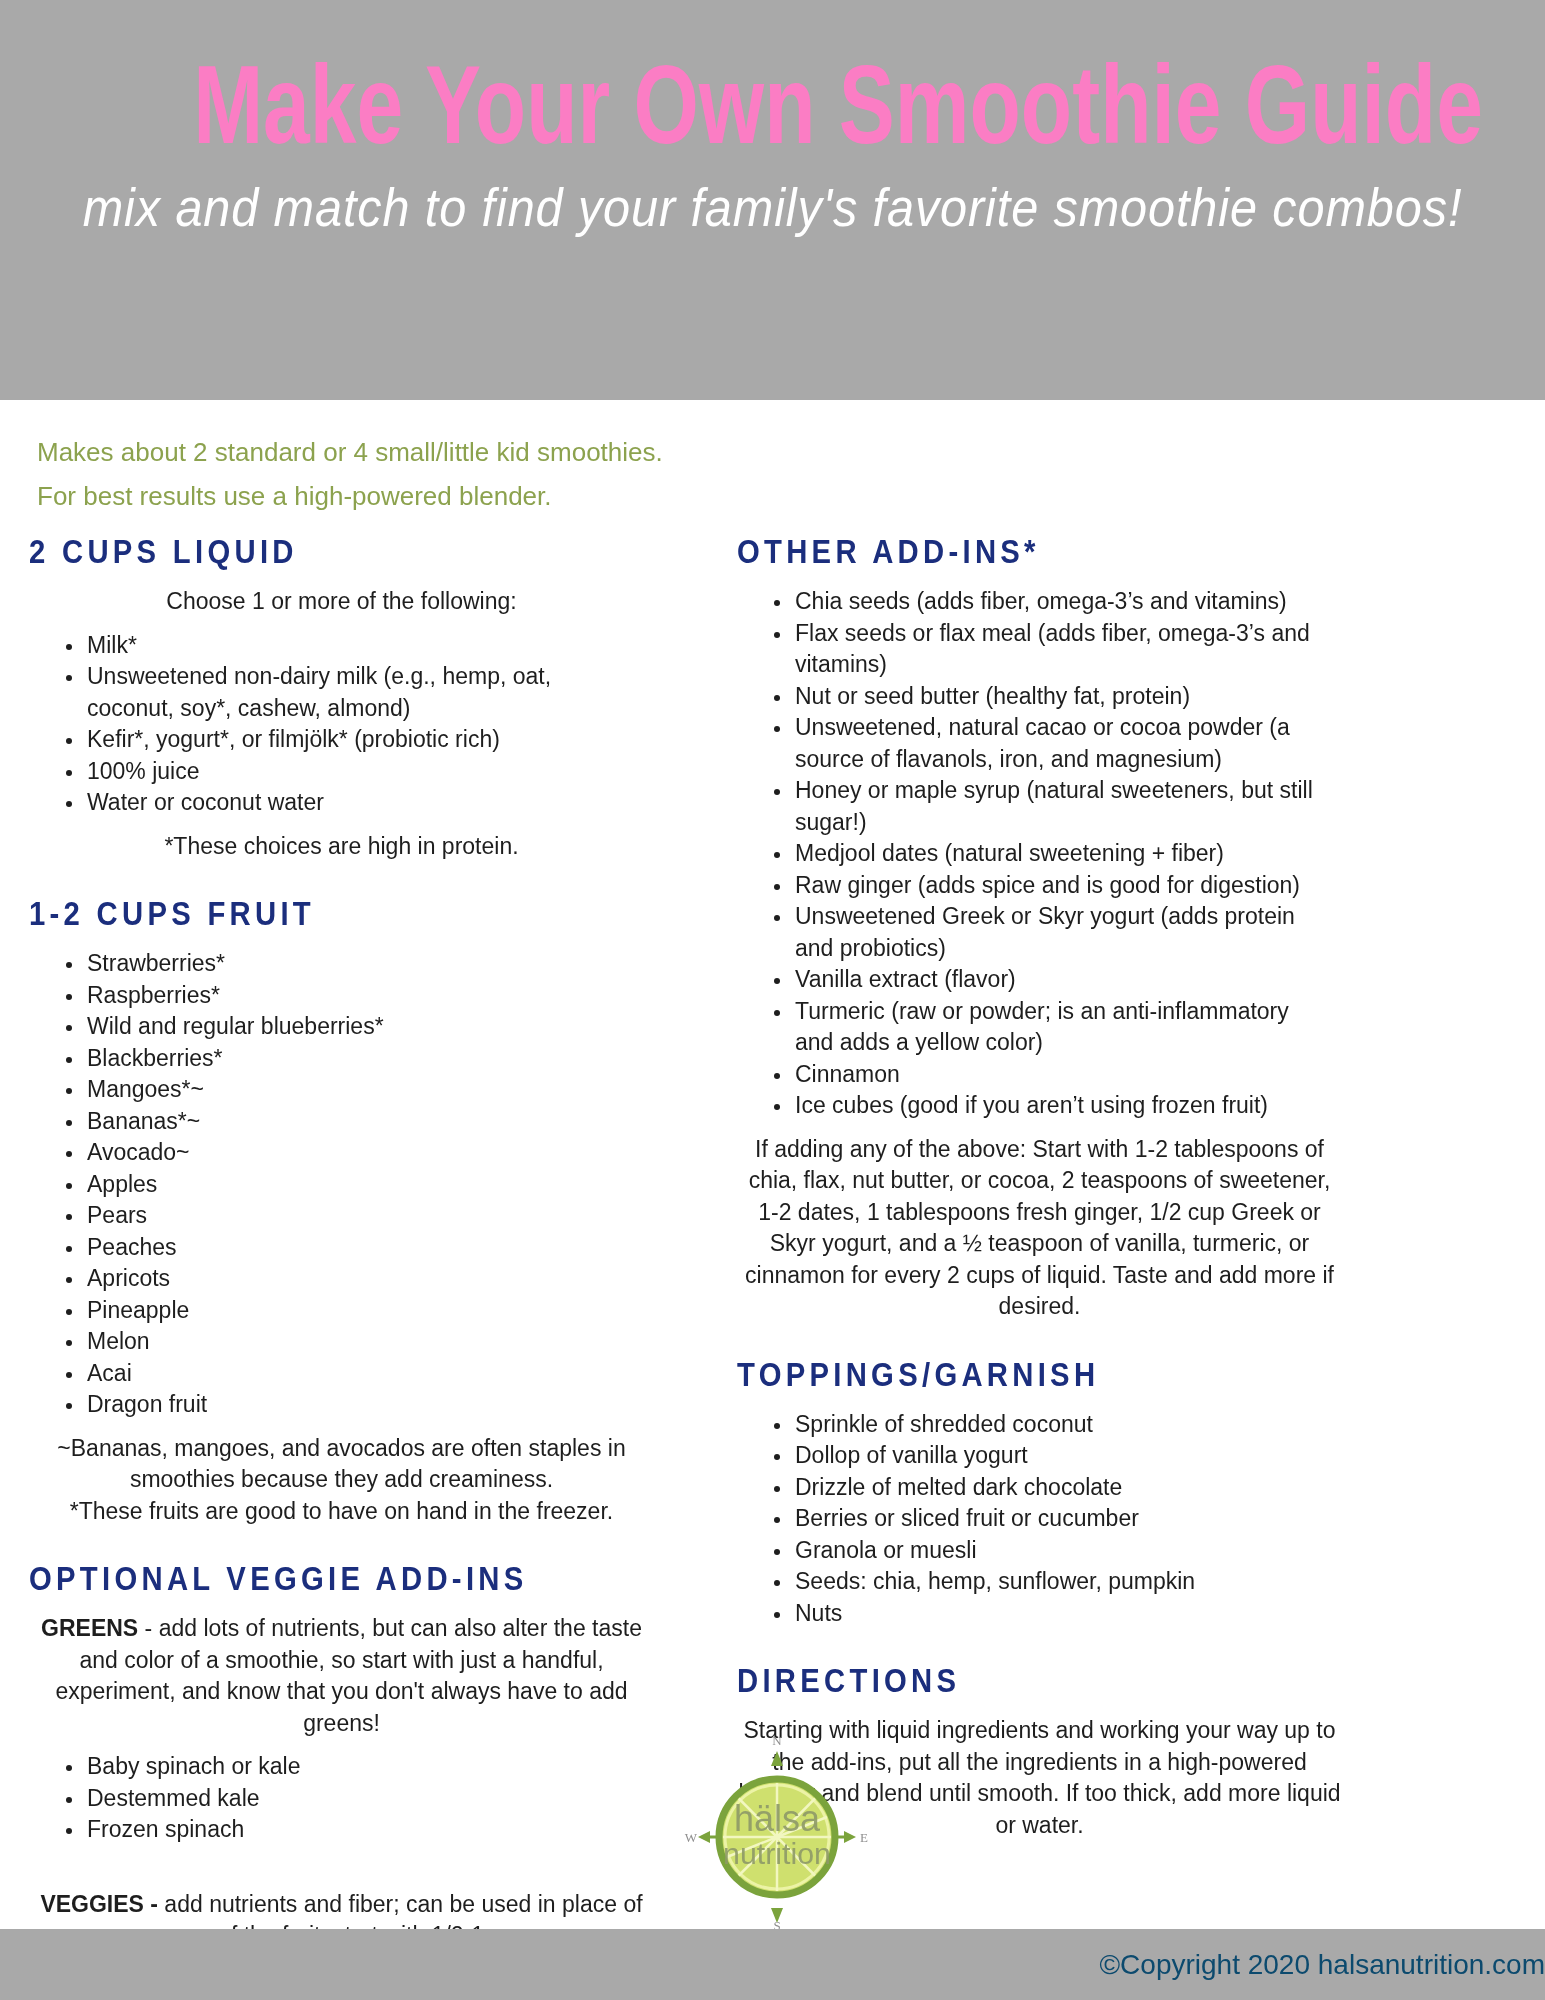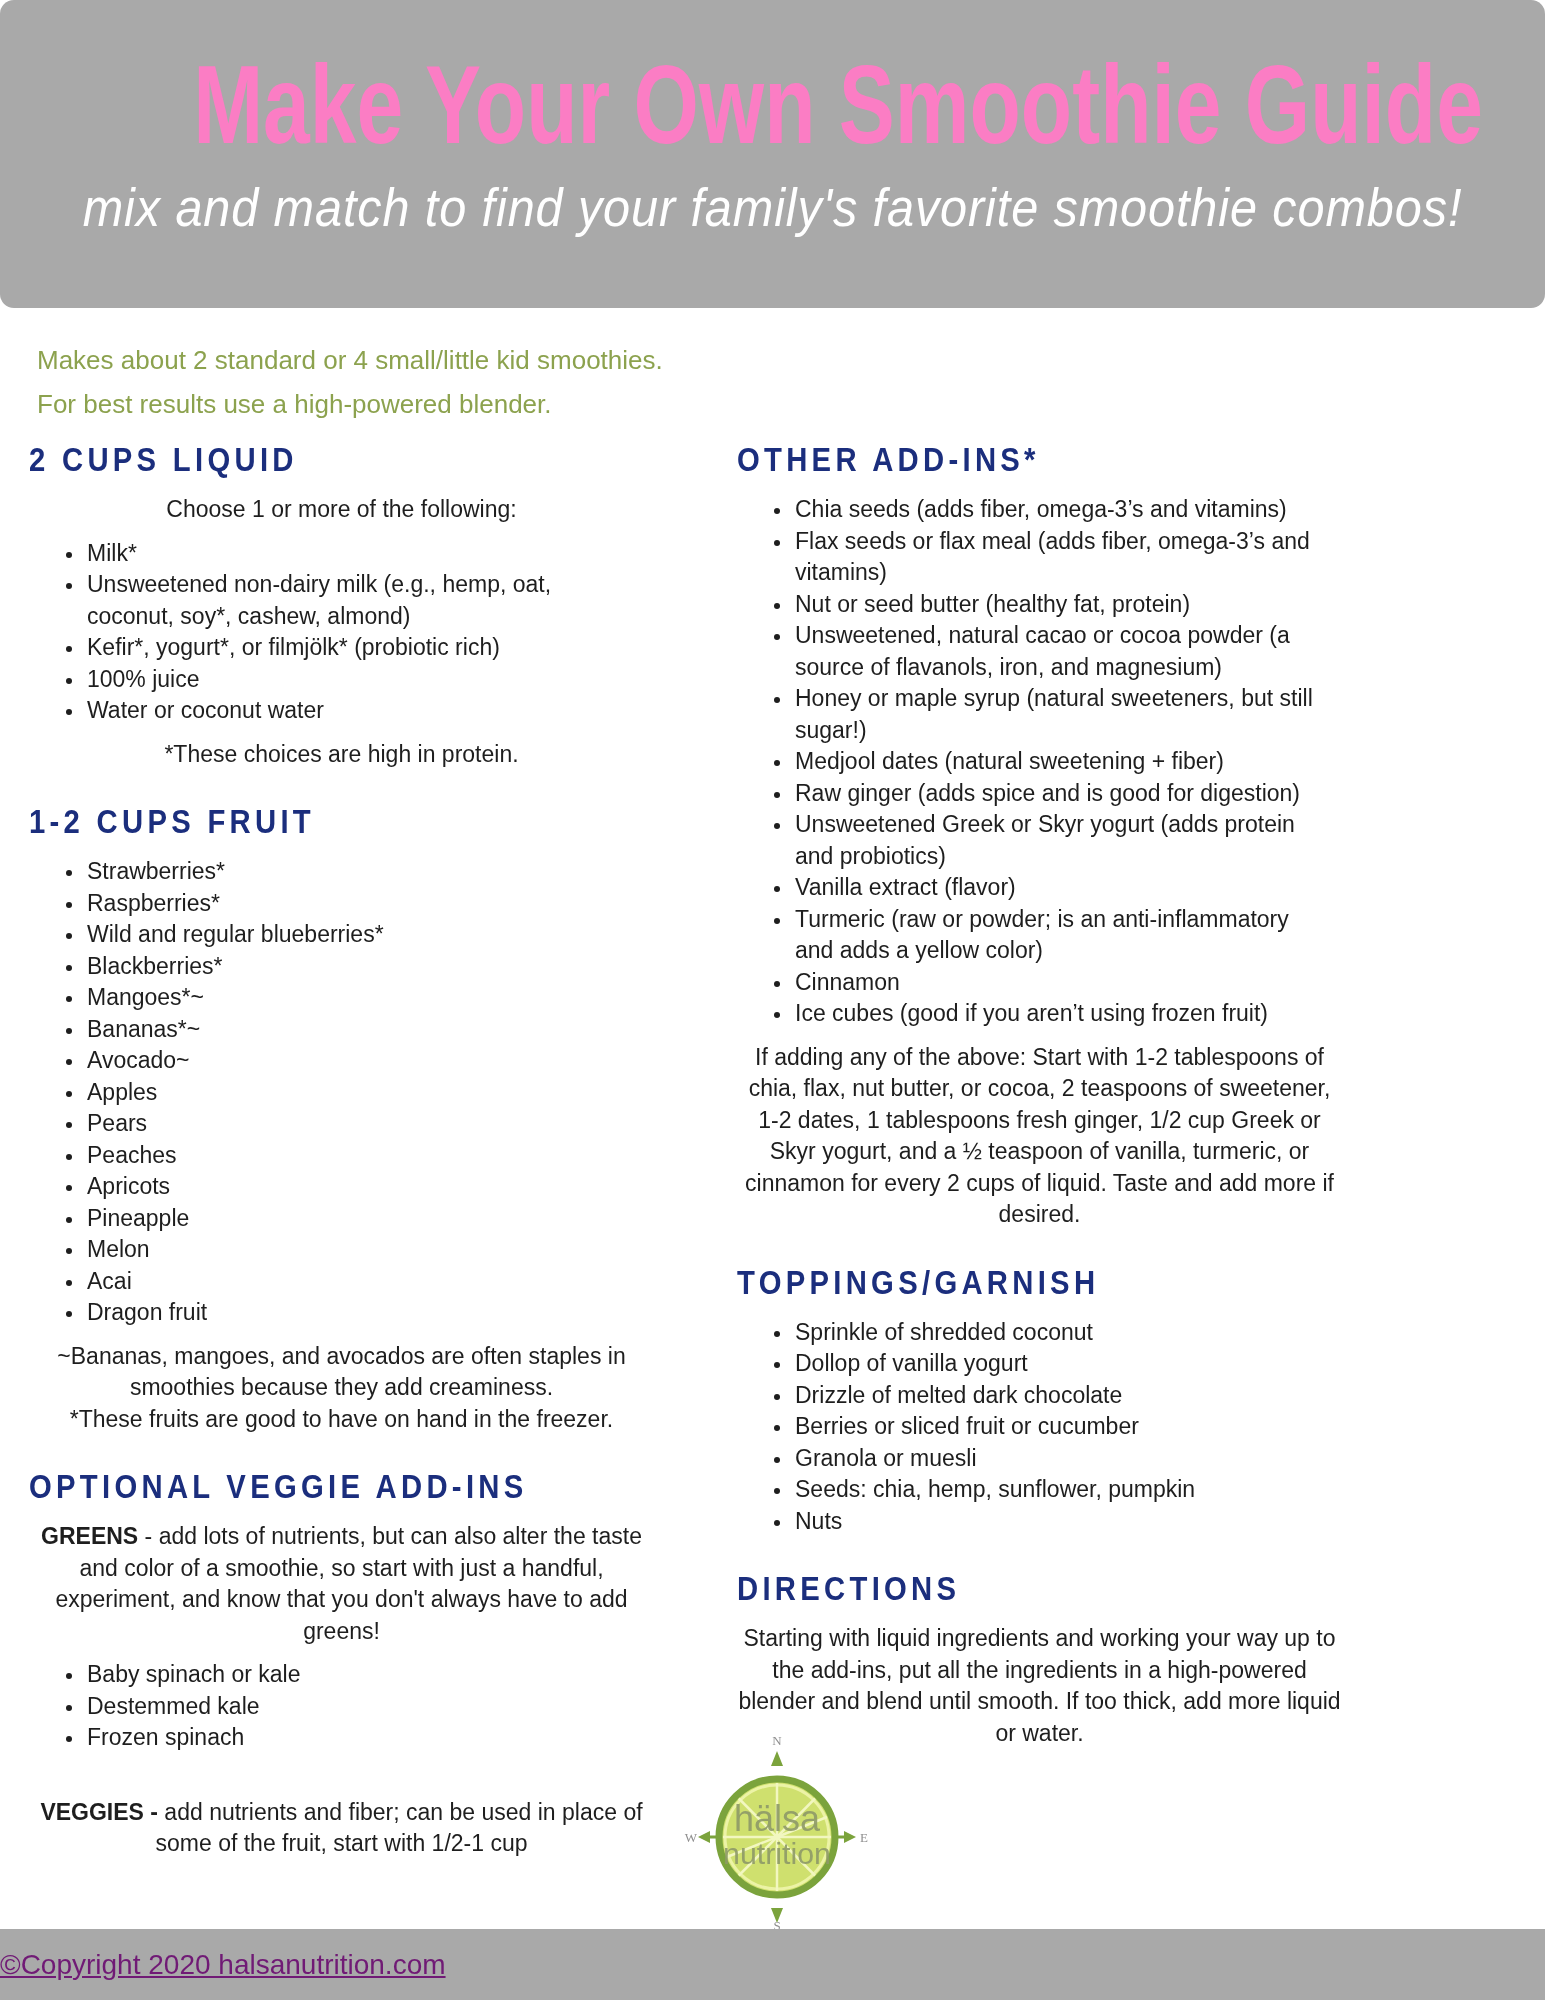--- a/index.html
+++ b/index.html
@@ -2,21 +2,21 @@
 <html><head>
 <meta charset="utf-8">
 <style>
   html,body{margin:0;padding:0;}
   body{
     width:1545px;height:2000px;position:relative;background:#ffffff;
     font-family:"Liberation Sans",sans-serif;color:#1e1e1e;overflow:hidden;
   }
   
   .header-band{
-    height:308px;background:#a9a9a9;text-align:center;overflow:hidden;border-radius:14px;
+    height:400px;background:#a9a9a9;text-align:center;overflow:hidden;
   }
   .page-title{
     margin:0;padding-top:48px;line-height:1.02;
     font-size:112px;font-weight:700;color:#fb7dc4;
     transform:scaleX(0.75);transform-origin:center top;white-space:nowrap;
   }
   .page-subtitle{
     margin:14px 0 0;font-size:54px;font-style:italic;font-weight:400;
     color:#ffffff;transform:scaleX(0.90);transform-origin:center top;white-space:nowrap;
     letter-spacing:1px;
@@ -41,22 +41,22 @@
   .para.gap-top{margin-top:43px;}
   ul.blist{list-style:disc;margin:12px;padding-left:44px;}
   ul.blist li{padding-left:2px;}
   ul.blist li::marker{font-size:0.85em;}
   .b{font-weight:700;}
   
   .logo-wrap{position:absolute;left:682px;top:1732px;width:190px;height:198px;}
   
   .footer-band{
     position:absolute;left:0;right:0;bottom:0;height:71px;background:#a9a9a9;
-    display:flex;align-items:center;justify-content:flex-start;
-    color:#701a75;font-size:28px;text-decoration:underline;
+    display:flex;align-items:center;justify-content:flex-end;
+    color:#0c4a6e;font-size:28px;
   }
 </style>
 </head>
 <body>
 
 <div class="header-band">
   <div class="page-title">Make Your Own Smoothie Guide</div>
   <div class="page-subtitle">mix and match to find your family's favorite smoothie combos!</div>
 </div>
 

